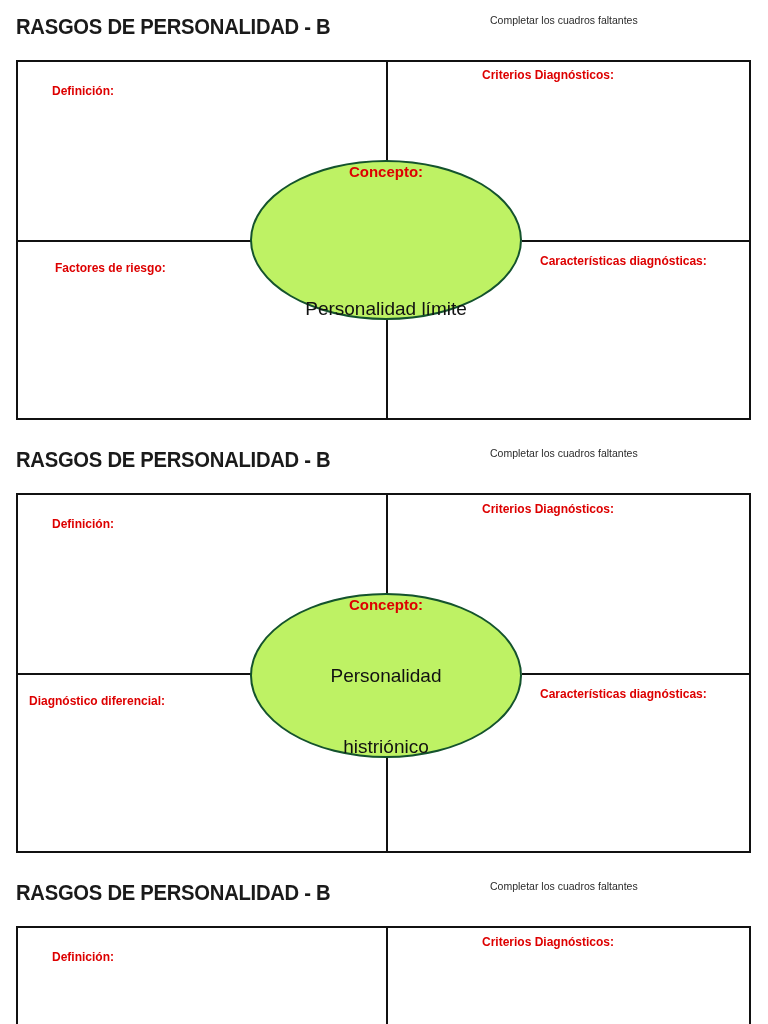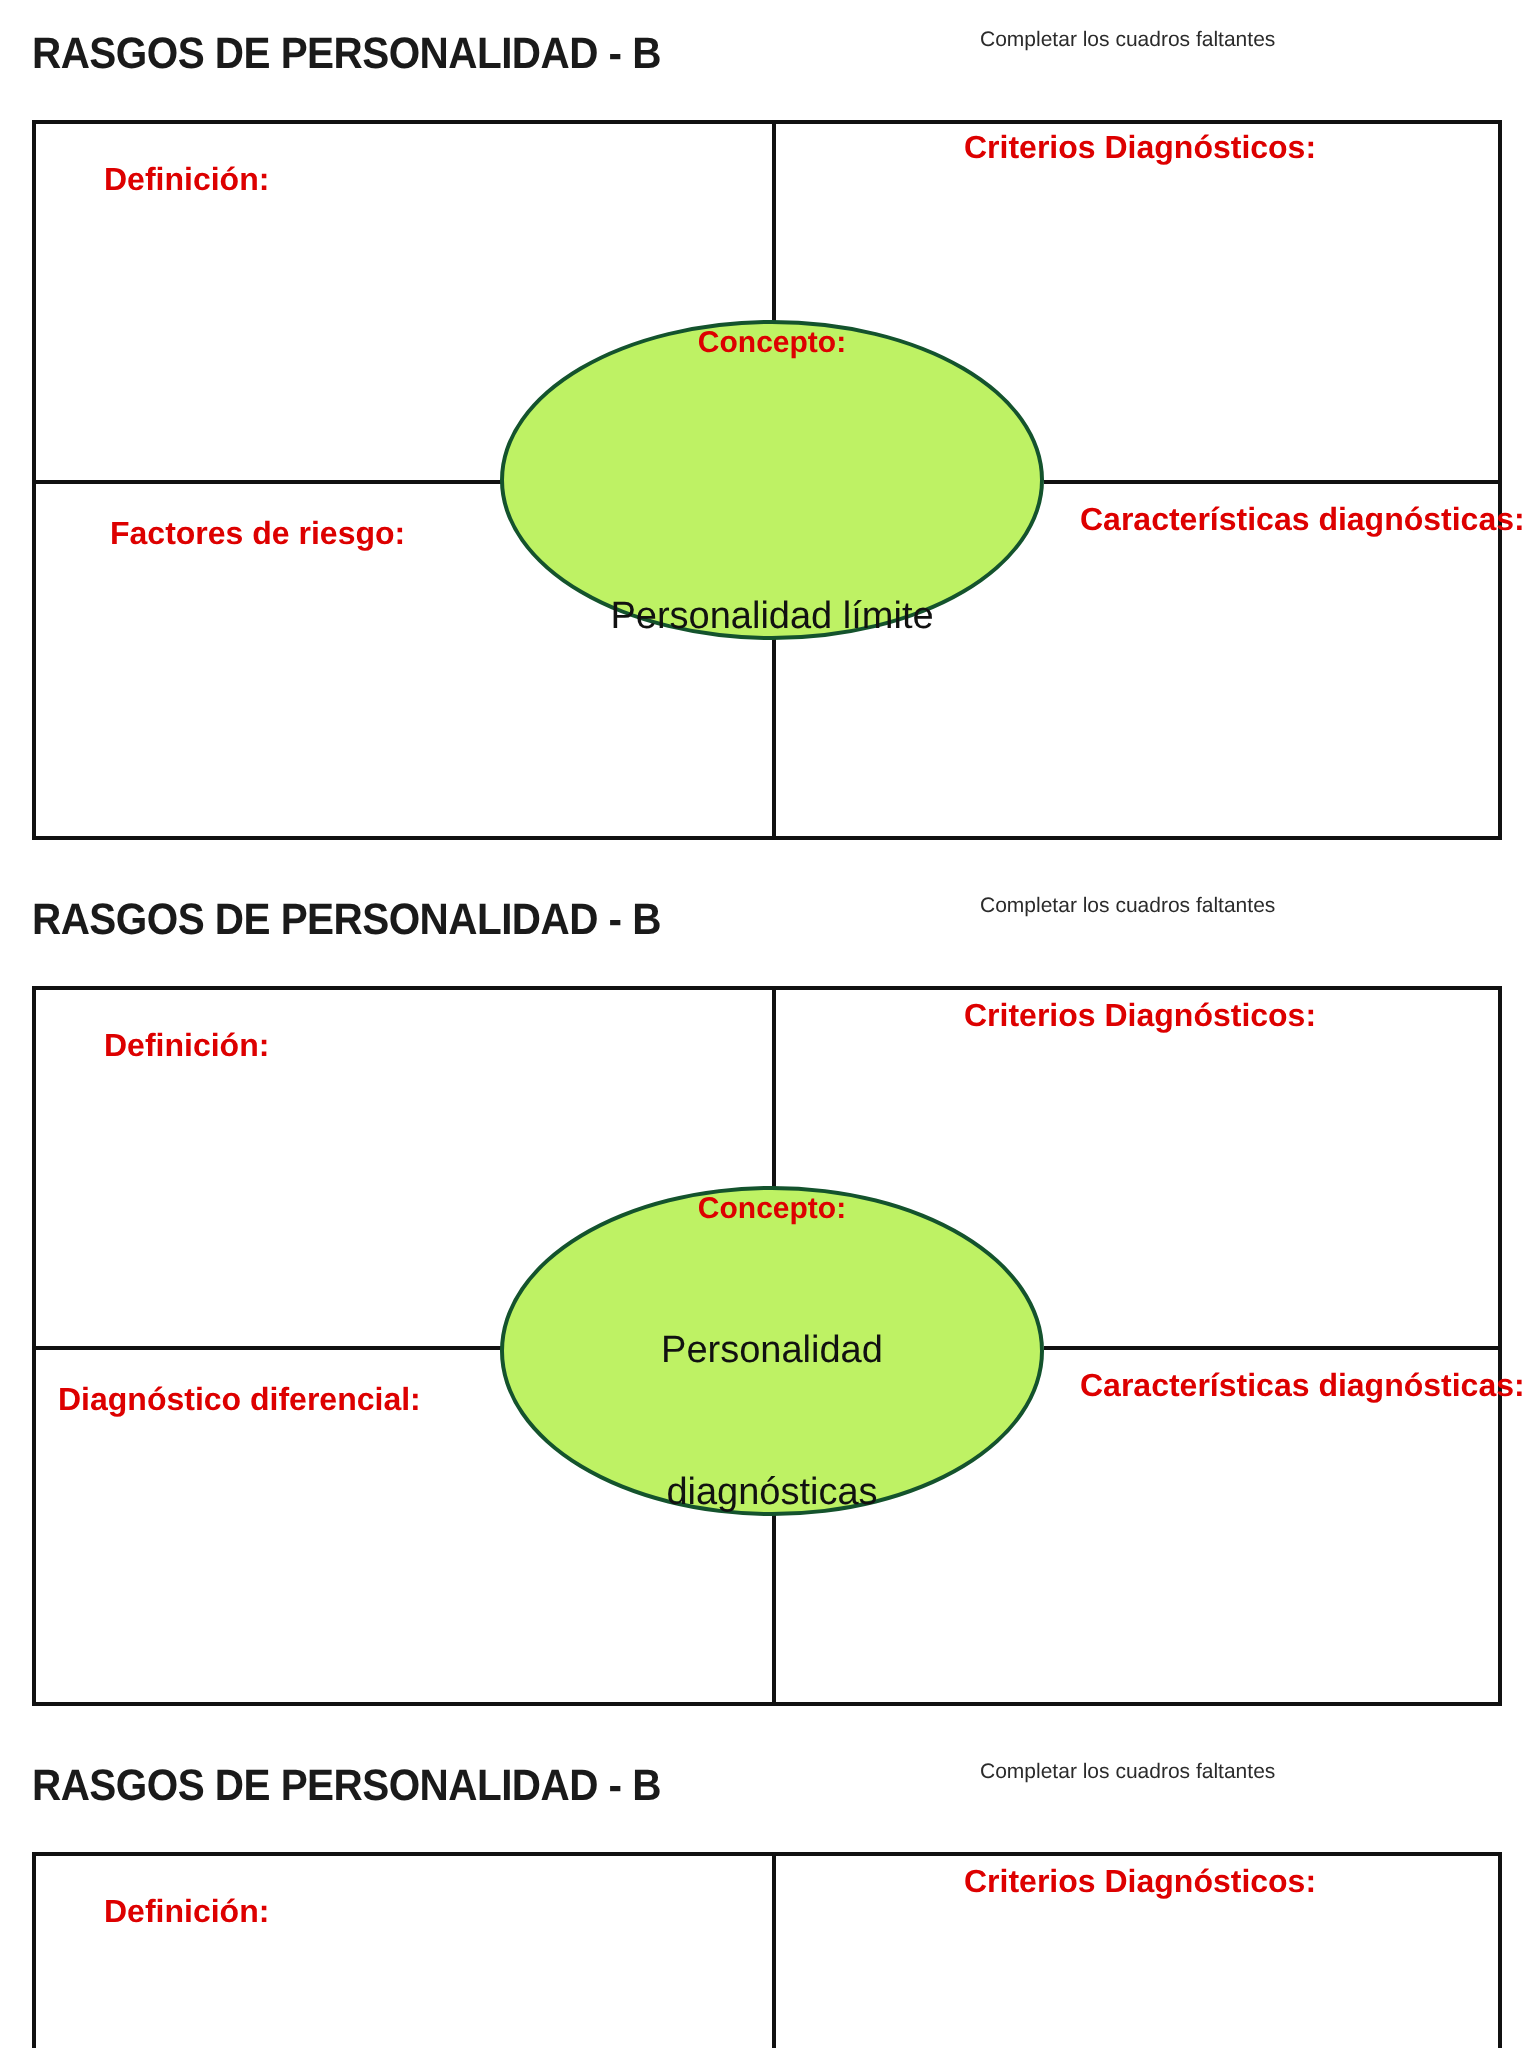--- a/index.html
+++ b/index.html
@@ -115,21 +115,21 @@
     font-size: 19px;
     line-height: 19px;
     font-family: "Liberation Sans", sans-serif;
   }
 
   
   .q-label {
     position: absolute;
     color: #dd0000;
     font-weight: bold;
-    font-size: 16px;
+    font-size: 12px;
     line-height: 14px;
     font-family: "Liberation Sans", sans-serif;
     white-space: nowrap;
   }
 
   
   .clip-bottom {
     overflow: hidden;
   }
 </style>
@@ -177,21 +177,21 @@
     <div class="frame" style="top:46px; height:360px;">
 
       <div class="v-divider"></div>
 
       <div class="h-arm left" style="top:178px; width:234px;"></div>
       <div class="h-arm right" style="top:178px; width:227px;"></div>
 
       <div class="concept-ellipse" style="left:232px; top:98px; width:272px; height:165px;">
         <div class="concept-label">Concepto:</div>
         <div class="concept-value">Personalidad</div>
-        <div class="concept-value">diagnósticas</div>
+        <div class="concept-value">histriónico</div>
       </div>
 
       <div class="q-label" style="left:34px; top:22px;">Definición:</div>
 
       <div class="q-label" style="left:464px; top:7px;">Criterios  Diagnósticos:</div>
 
       <div class="q-label" style="left:11px; top:199px;">Diagnóstico diferencial:</div>
 
       <div class="q-label" style="left:522px; top:192px;">Características diagnósticas:</div>
 

